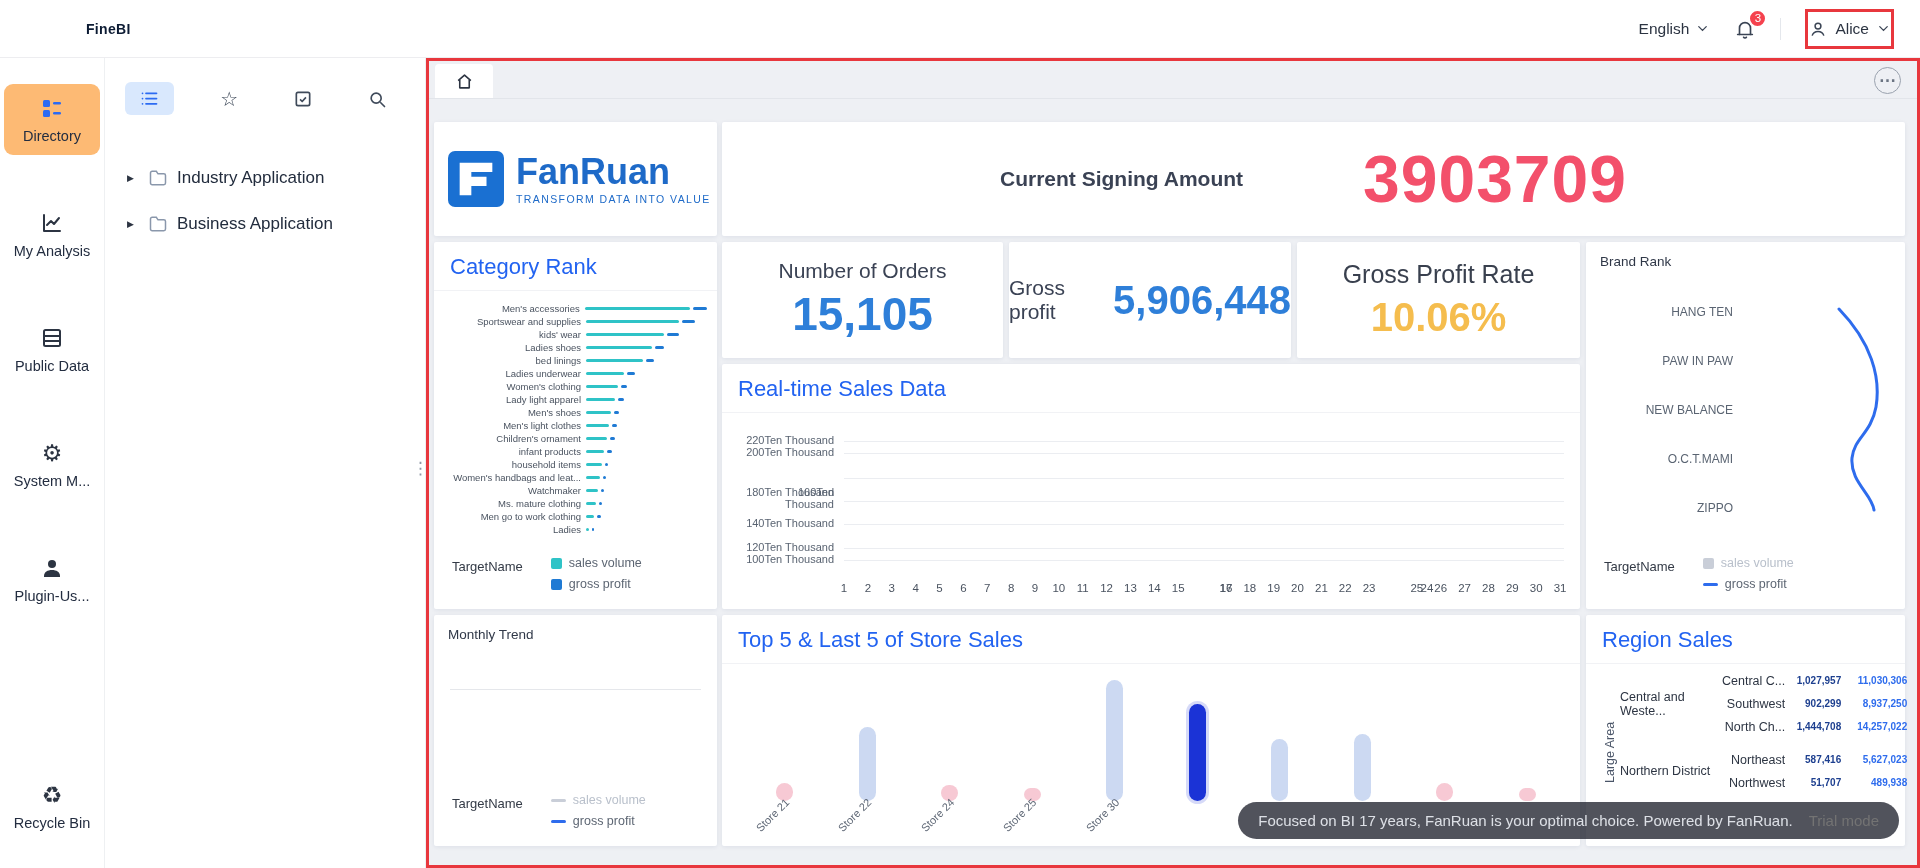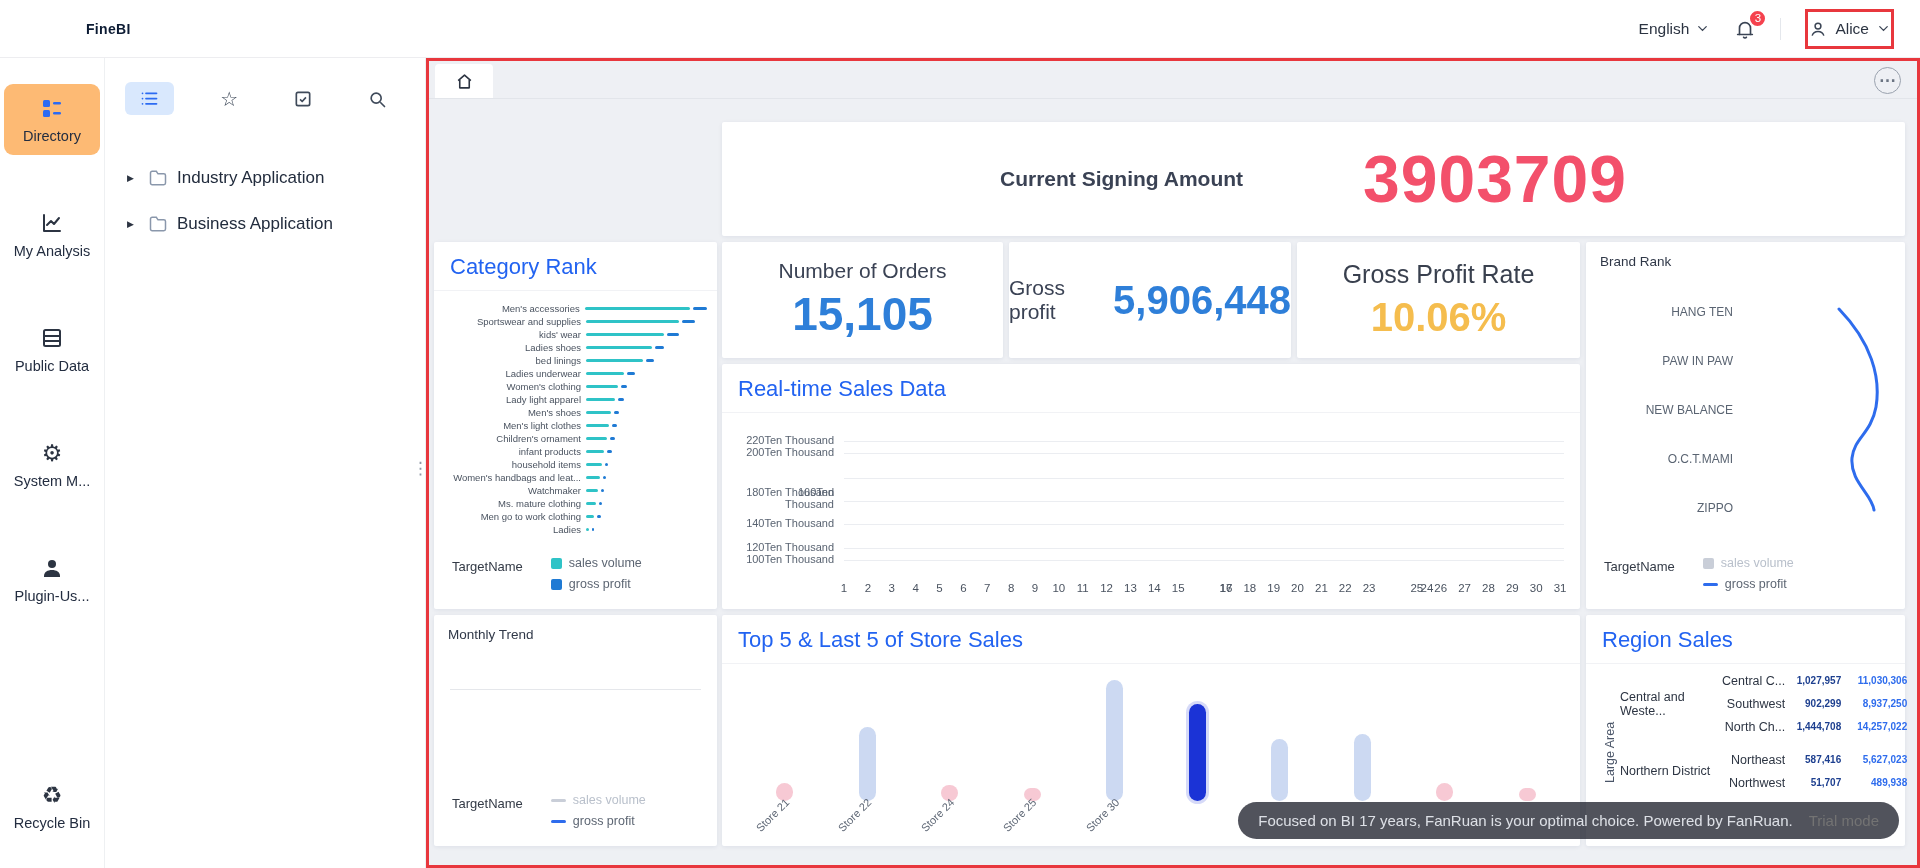--- a/index.html
+++ b/index.html
@@ -304,20 +304,32 @@
               <path d="M4 11l8-7 8 7"></path>
               <path d="M6 10v10h12V10"></path>
             </svg>
         </span>
       </div>
       <div class="more-btn">⋯</div>
     </div>
 
     <div class="dashboard">
 
+      <div class="card card-logo">
+        <span>
+          <svg viewBox="0 0 48 48" width="56" height="56">
+              <rect width="48" height="48" rx="6" fill="#1a70d2"></rect>
+              <path d="M10 38V10h28v8H20v4h13v8H20v8z" fill="#fff"></path>
+            </svg>
+        </span>
+        <div>
+          <div class="fr-name">FanRuan</div>
+          <div class="fr-tagline">TRANSFORM DATA INTO VALUE</div>
+        </div>
+      </div>
 
       <div class="card card-signing">
         <span class="kpi-label-bold">Current Signing Amount</span>
         <span class="signing-value">3903709</span>
       </div>
 
       <div class="card card-category">
         <div class="card-title-blue">Category Rank</div>
         <div class="cat-rows">
             <div class="cat-row">

